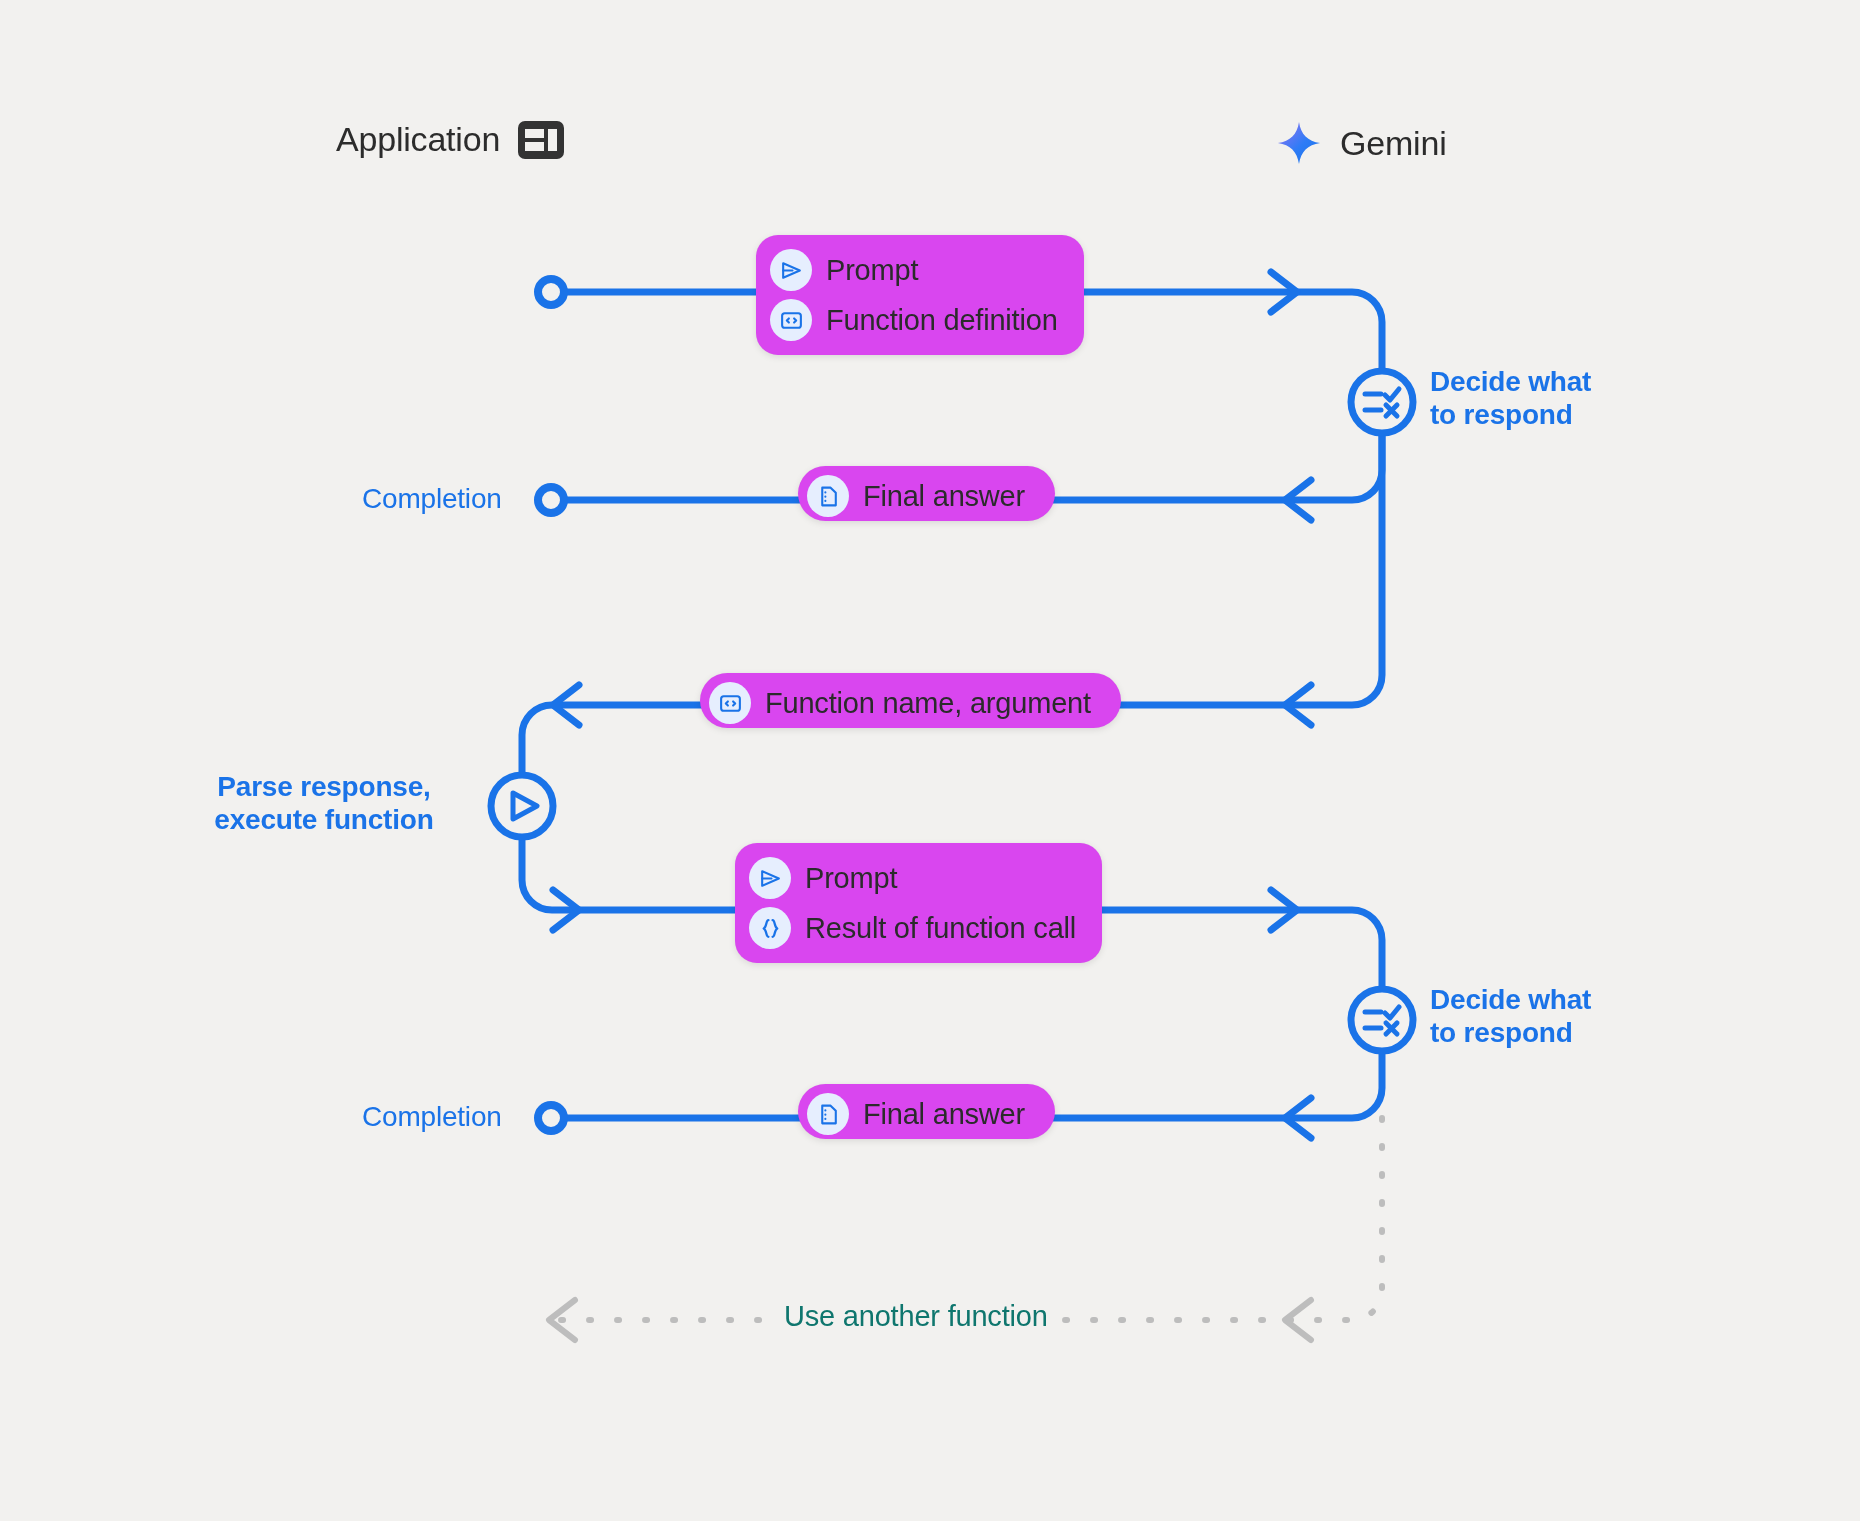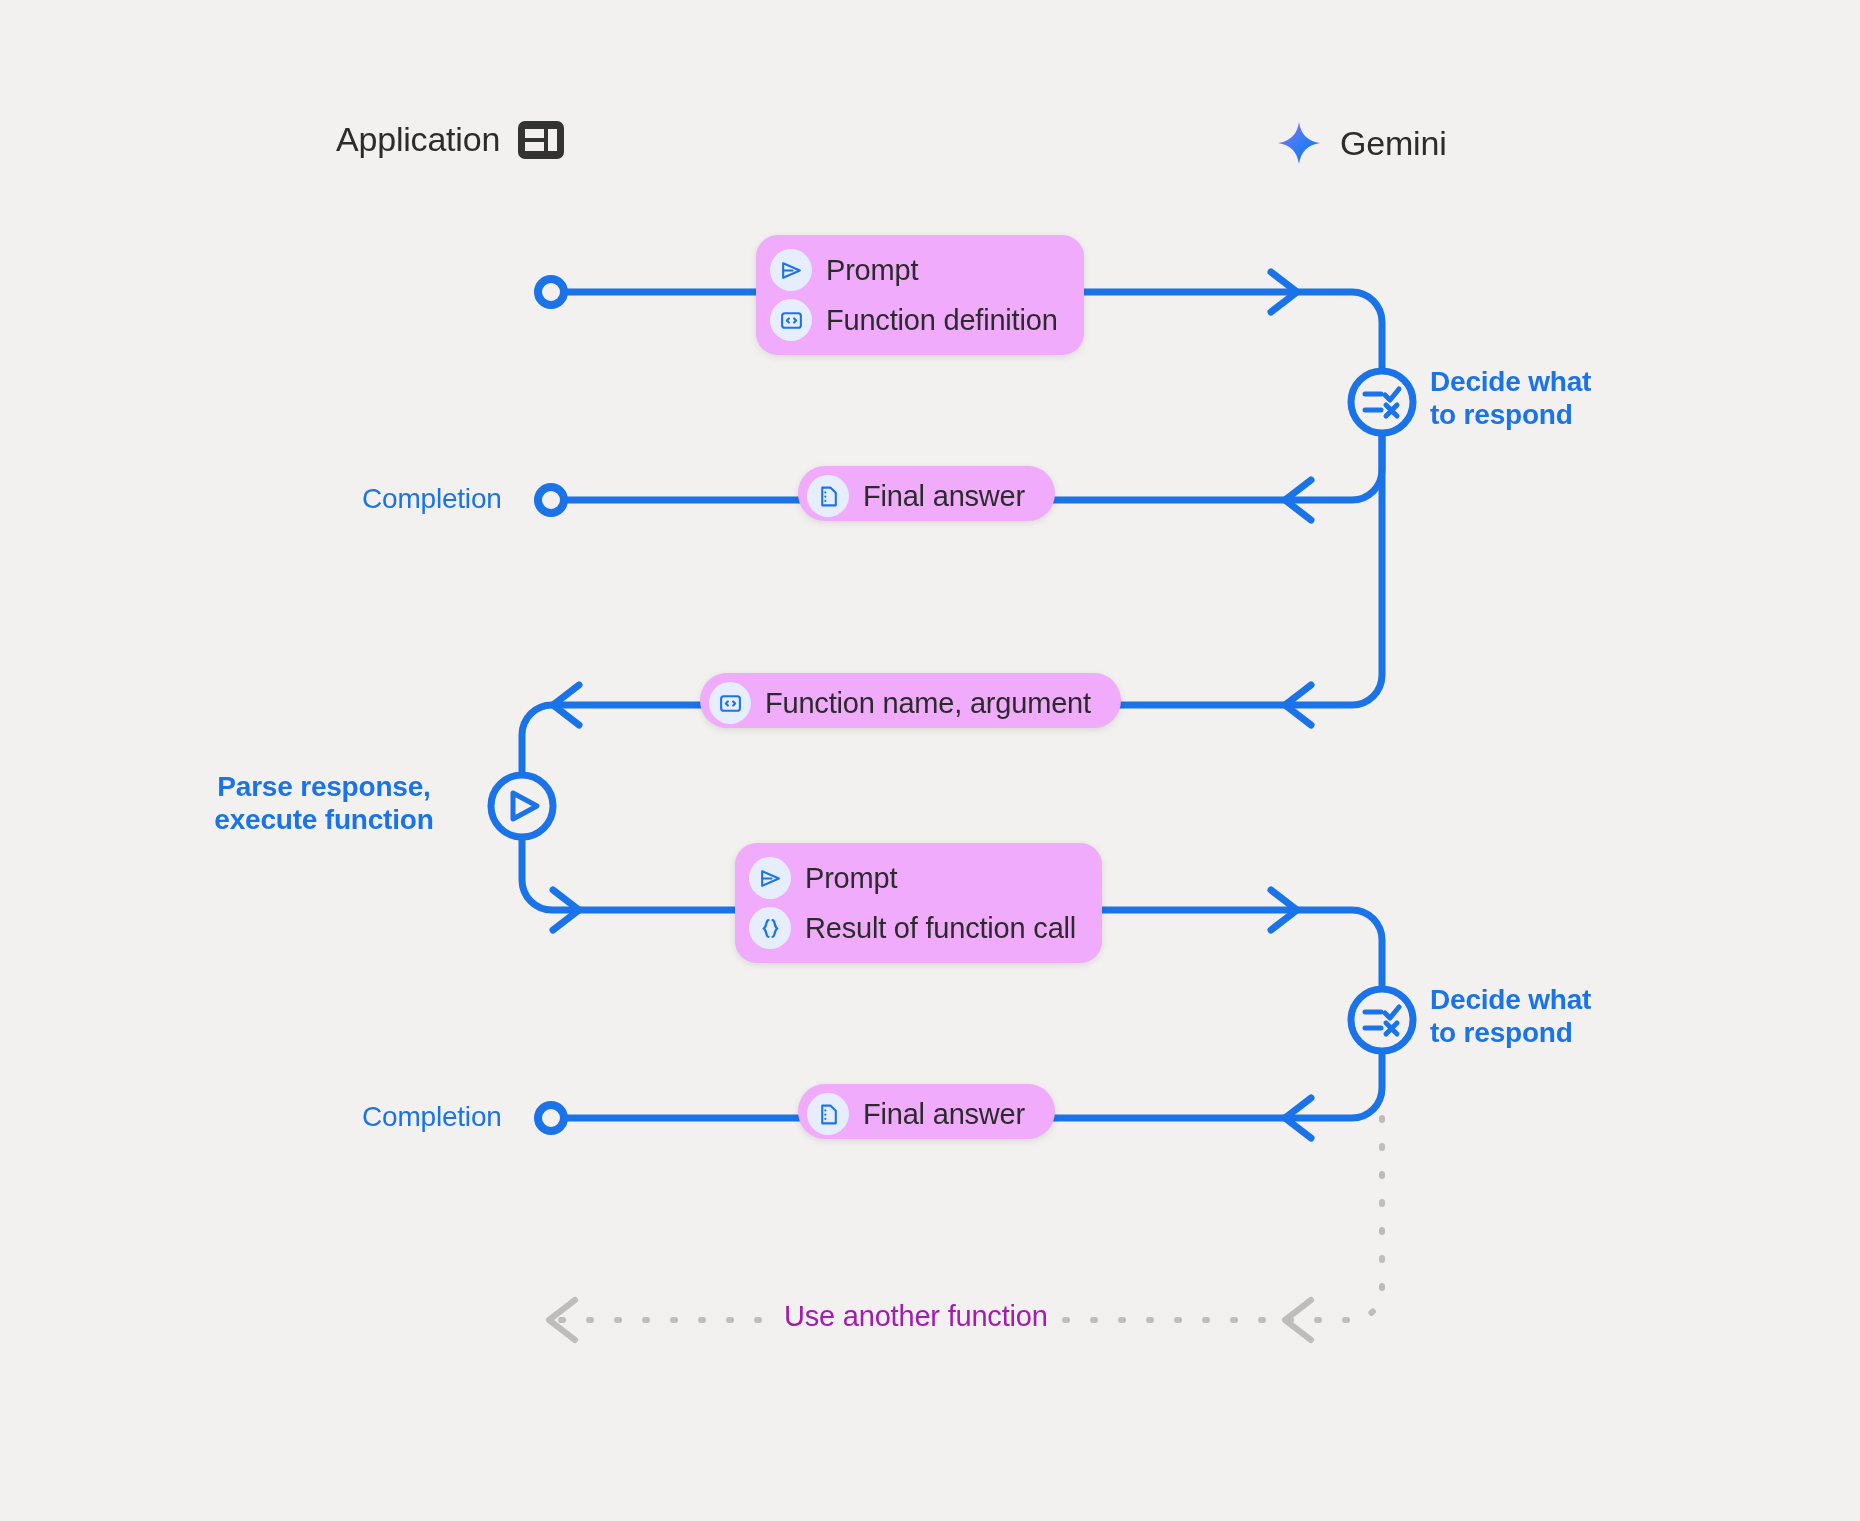--- a/index.html
+++ b/index.html
@@ -59,21 +59,21 @@
     position: absolute;
     left: 30px; top: 8px;
     width: 9px; height: 22px;
     background: #F2F1EF;
   }
   .gemini-spark { width: 46px; height: 46px; flex: none; }
 
   
   .pill {
     position: absolute;
-    background: #f0abfc;
+    background: #d946ef;
     border-radius: 22px;
     box-shadow: 0 2px 7px rgba(0,0,0,0.10), 0 0 1px rgba(0,0,0,0.06);
     padding: 14px 26px 14px 14px;
     display: flex;
     flex-direction: column;
     gap: 8px;
     z-index: 5;
   }
   .pill.single { border-radius: 30px; padding: 9px 30px 4px 9px; }
   .pill-row {
@@ -106,21 +106,21 @@
     font-weight: bold;
     letter-spacing: -0.2px;
     white-space: pre-line;
   }
   .caption.plain { font-weight: normal; }
   .caption.right-al { text-align: center; }
 
   .loop-label {
     position: absolute;
     font-size: 29px;
-    color: #a21caf;
+    color: #0f766e;
     background: #F2F1EF;
     padding: 0 14px;
     letter-spacing: -0.2px;
     white-space: nowrap;
     z-index: 4;
   }
 </style>
 </head>
 <body>
 

